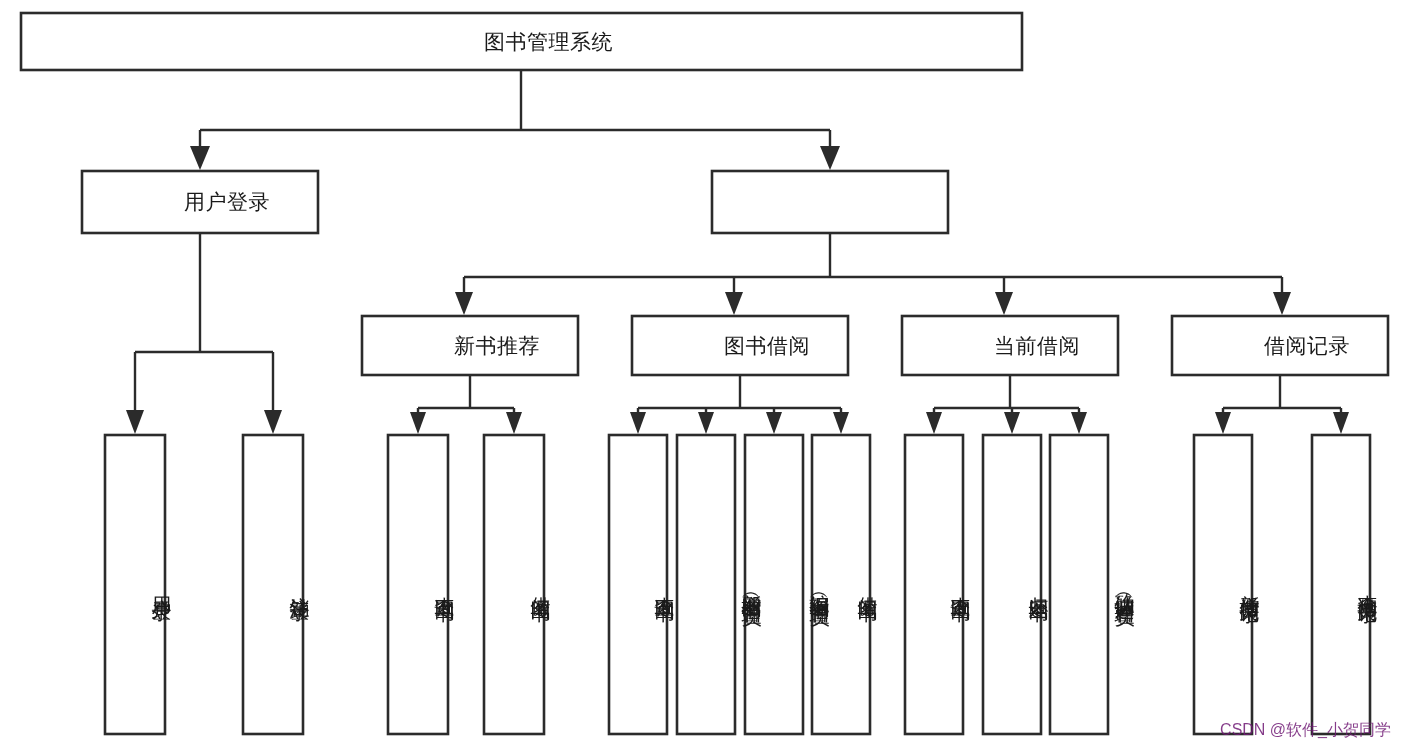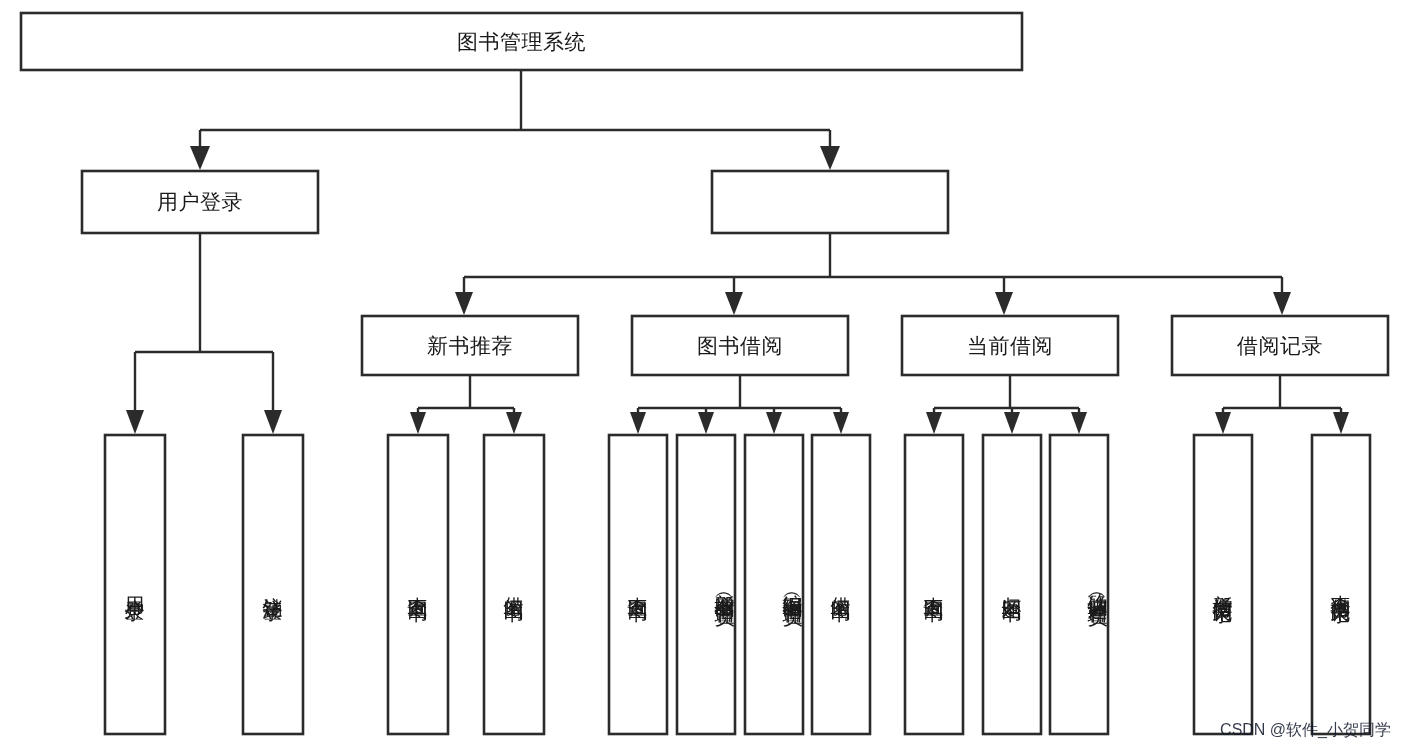--- a/index.html
+++ b/index.html
@@ -43,20 +43,21 @@
   }
   .node-label {
     position: absolute;
     display: flex;
     align-items: center;
     justify-content: center;
     color: #1a1a1a;
     font-family: "Liberation Sans", "DejaVu Sans", sans-serif;
     pointer-events: none;
     box-sizing: border-box;
+    margin-left: 27px;
   }
   .node-label.horizontal {
     font-size: 21px;
     letter-spacing: 0.5px;
     line-height: 1.1;
   }
   .node-label.vertical {
     writing-mode: vertical-rl;
     text-orientation: upright;
     font-size: 20px;
@@ -68,21 +69,21 @@
   }
   .node-label.vertical.centered {
     align-items: center;
     padding-top: 0;
   }
   #watermark {
     position: absolute;
     right: 14px;
     bottom: 6px;
     font-size: 16px;
-    color: #0f172a;
+    color: #701a75;
     font-family: "Liberation Sans", "DejaVu Sans", sans-serif;
     white-space: nowrap;
     opacity: 0.85;
   }
 </style>
 </head>
 <body>
 
 <div id="diagram-root">
 

